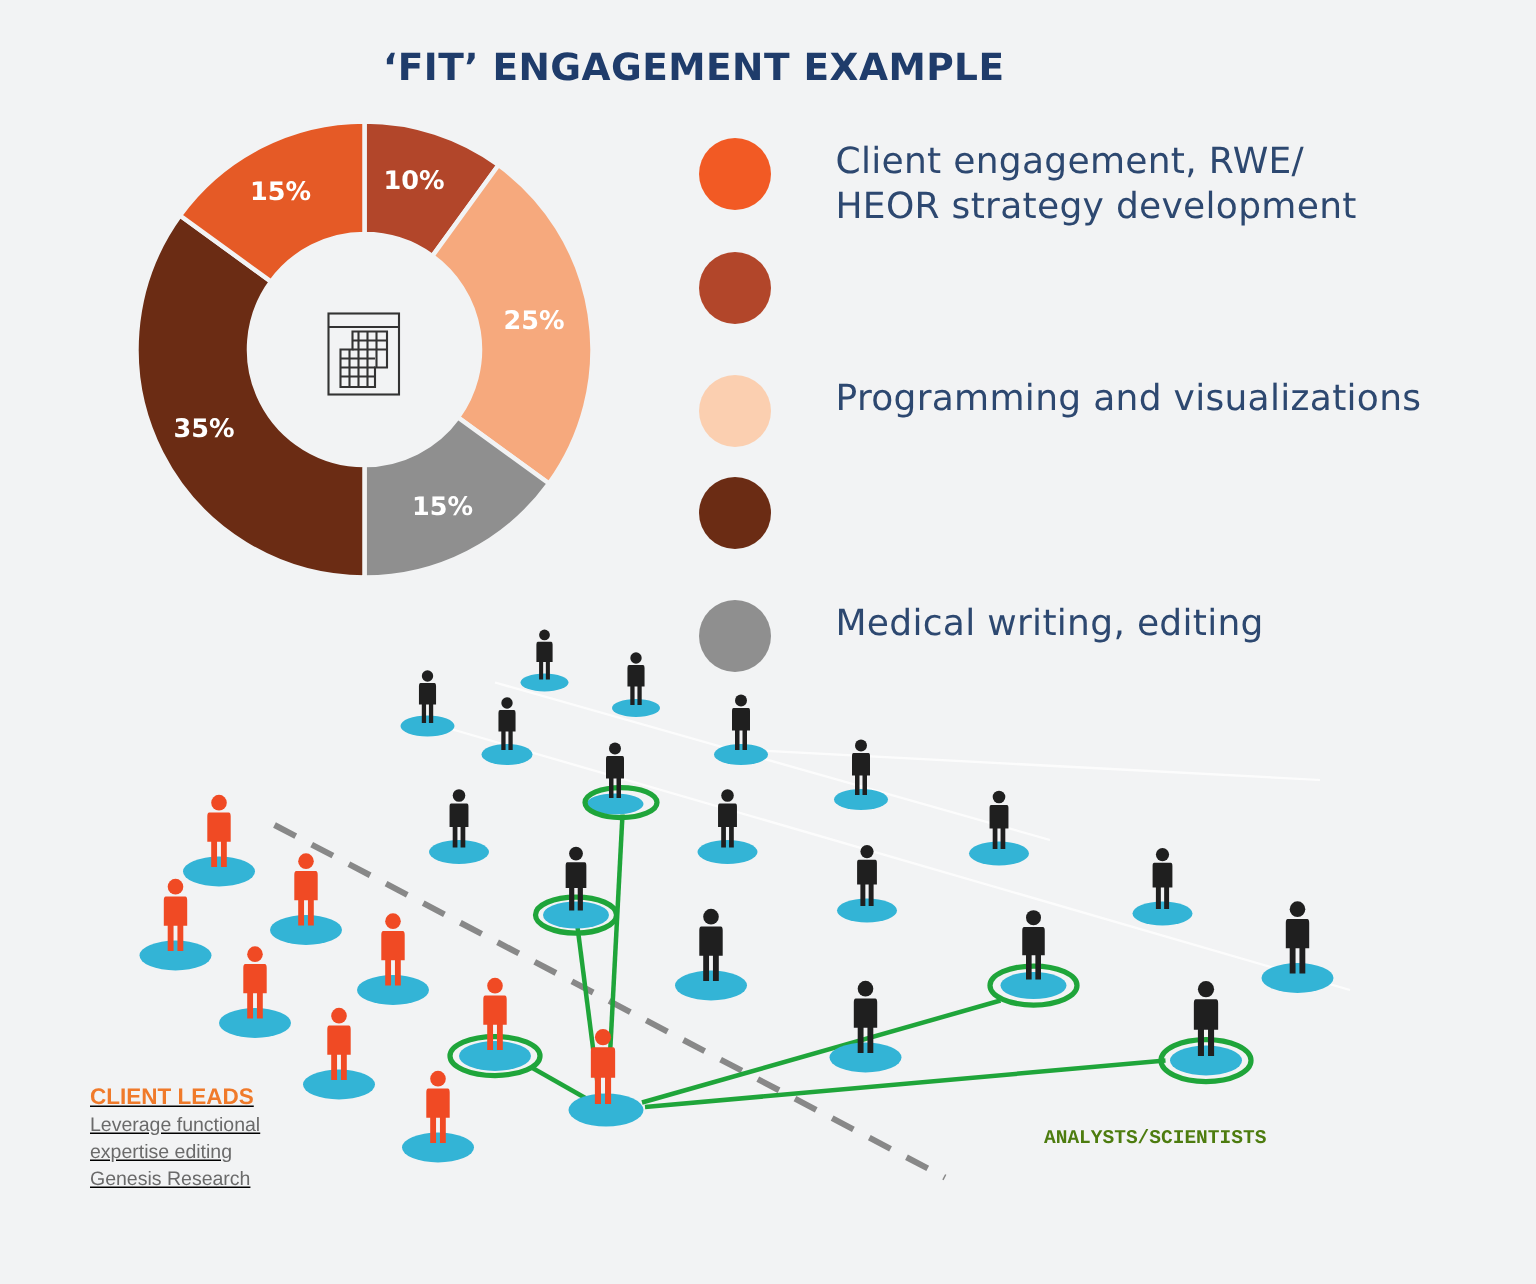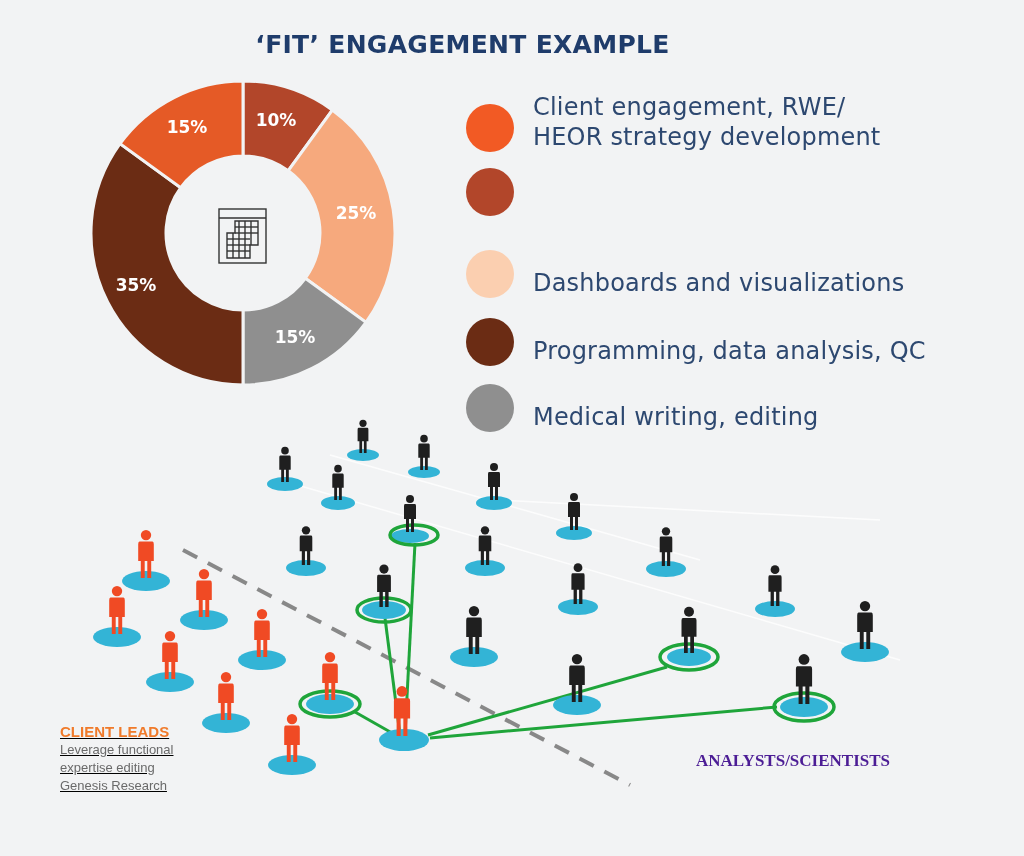--- a/index.html
+++ b/index.html
@@ -16,21 +16,21 @@
     font-weight: bold; font-size: 25px; letter-spacing: 0.3px;
     color: #1f3c6b;
   }
   .donut {
     position: absolute; left: 88px; top: 78px; width: 310px; height: 310px;
   }
   .legend {
     position: absolute; left: 466px; top: 92px; width: 540px;
   }
   .legend-item {
-    display: flex; align-items: flex-end; position: absolute; left: 0;
+    display: flex; align-items: flex-start; position: absolute; left: 0; gap: 24px;
   }
   .legend-dot {
     width: 48px; height: 48px; border-radius: 50%; flex: 0 0 48px;
   }
   .legend-label {
     margin-left: 19px;
     font-family: "DejaVu Sans", sans-serif;
     font-size: 24px; line-height: 30px; color: #2d4870;
     white-space: pre-line; letter-spacing: 0.2px;
   }
@@ -43,22 +43,22 @@
     text-decoration: underline;
   }
   .client-leads .heading {
     font-weight: bold; font-size: 15px; color: #f07a2a; line-height: 18px;
   }
   .client-leads .desc {
     font-size: 13px; color: #6a6a6a; line-height: 18px; white-space: pre-line;
   }
   .analysts {
     position: absolute; left: 696px; top: 751px;
-    font-family: Liberation Serif, serif;
-    font-weight: bold; font-size: 17px; color: #4c1d95;
+    font-family: Liberation Mono, monospace;
+    font-weight: bold; font-size: 13px; color: #4d7c0f;
   }
   .pct {
     font-family: "DejaVu Sans", sans-serif; font-size: 17px; font-weight: bold; fill: #ffffff;
   }
 </style>
 </head>
 <body>
 
 <div class="title">‘FIT’ ENGAGEMENT EXAMPLE</div>
 
@@ -100,27 +100,26 @@
   <div class="legend-item" style="top:0px;">
     <div class="legend-dot" style="background:#f25a24;"></div>
     <div class="legend-label">Client engagement, RWE/
 HEOR strategy development</div>
   </div>
   <div class="legend-item" style="top:76px;">
     <div class="legend-dot" style="background:#b2462a;"></div>
   </div>
   <div class="legend-item" style="top:158px;">
     <div class="legend-dot" style="background:#fbcfb0;"></div>
-    <div class="legend-label">Dashboards and visualizations</div>
+    <div class="legend-label">Programming and visualizations</div>
   </div>
   <div class="legend-item" style="top:226px;">
     <div class="legend-dot" style="background:#6b2c14;"></div>
-    <div class="legend-label">Programming, data analysis, QC</div>
-  </div>
-  <div class="legend-item" style="top:292px;">
+  </div>
+  <div class="legend-item" style="top:308px;">
     <div class="legend-dot" style="background:#8f8f8f;"></div>
     <div class="legend-label">Medical writing, editing</div>
   </div>
 </div>
 
 <svg class="network" viewBox="0 400 1024 456">
   <defs>
     <g id="person">
       <circle cx="0" cy="-33" r="4"></circle>
       <path d="M-5,-28 H5 Q6,-28 6,-26 V-13 H4 V0 H1 V-13 H-1 V0 H-4 V-13 H-6 V-26 Q-6,-28 -5,-28 Z"></path>

